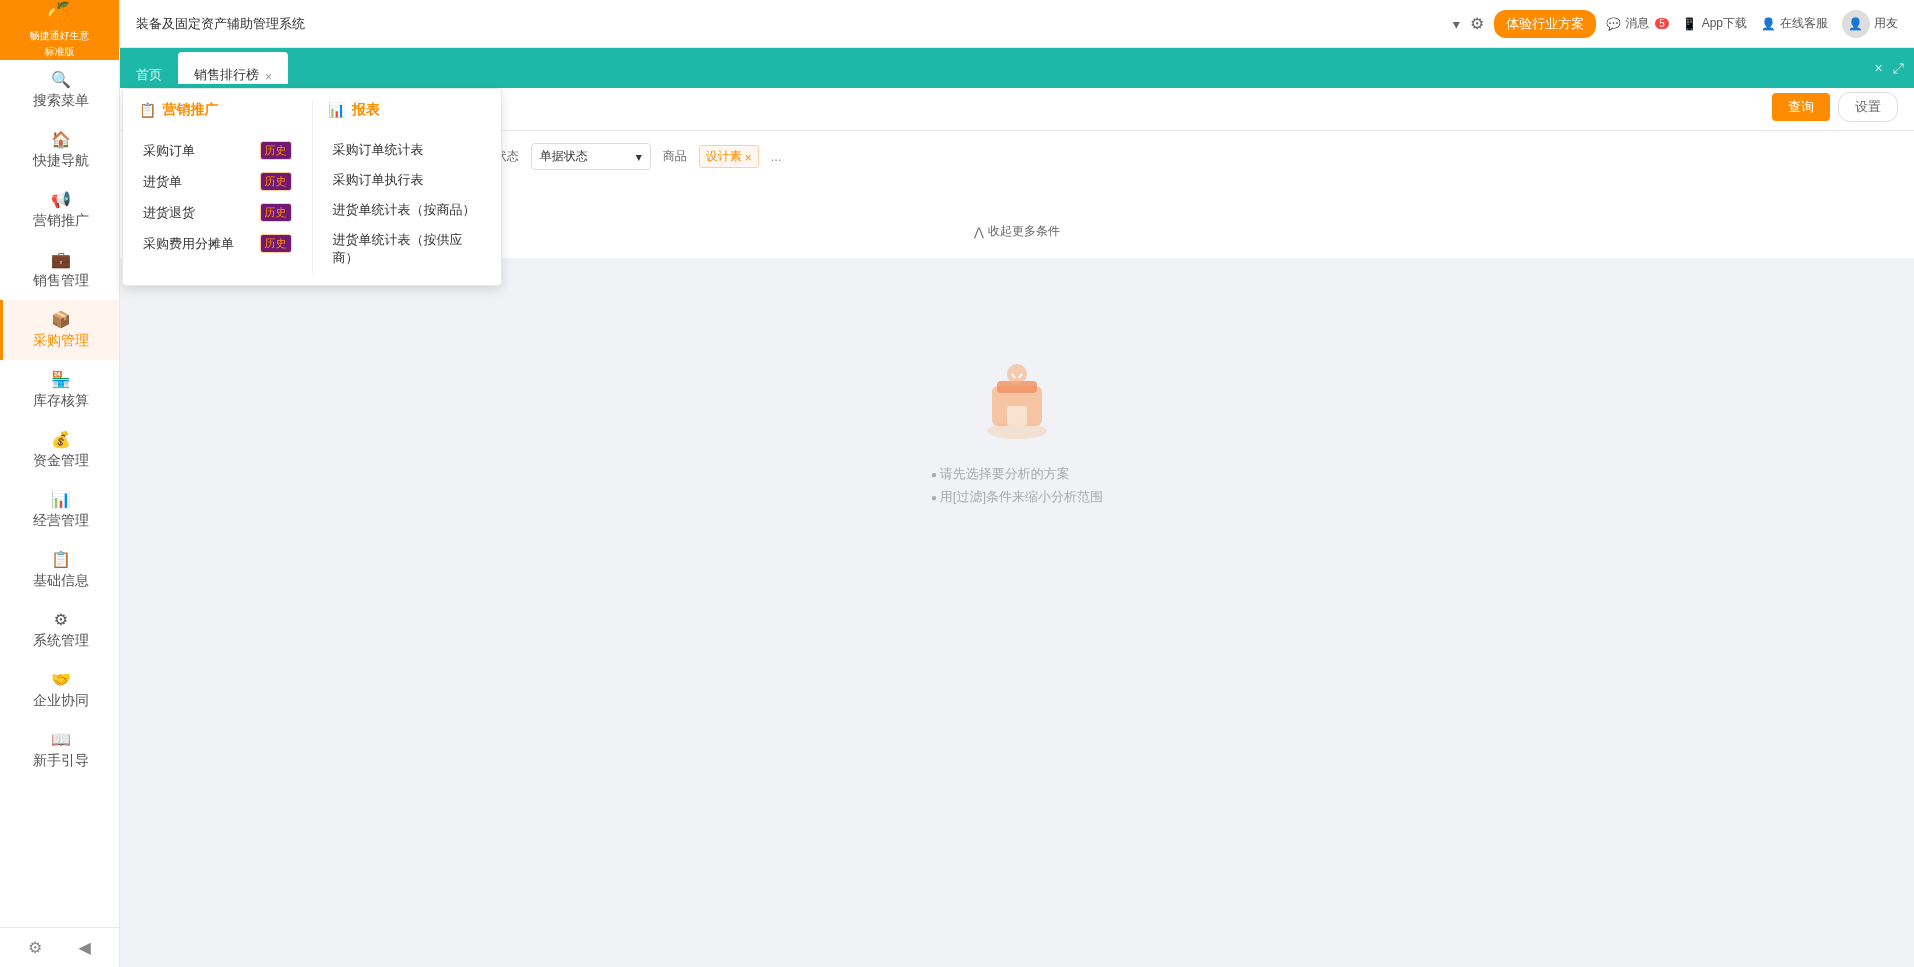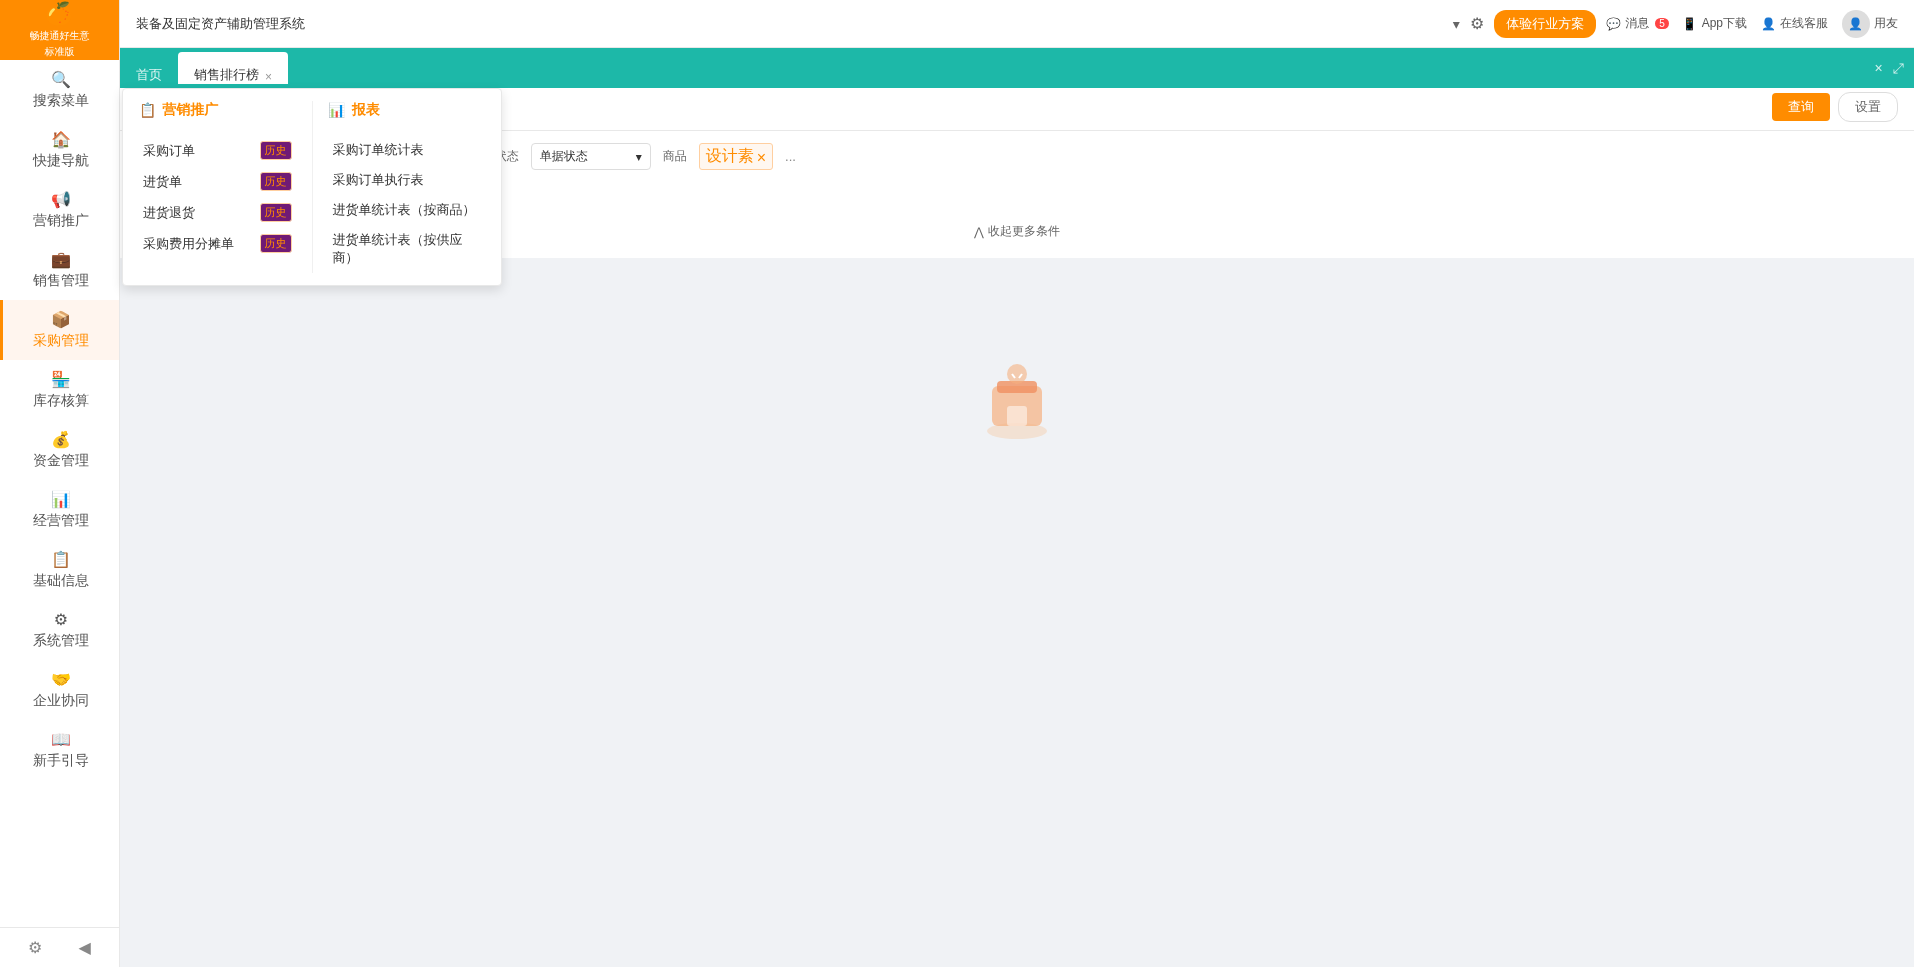--- a/index.html
+++ b/index.html
@@ -244,21 +244,21 @@
       display: flex;
       align-items: center;
       justify-content: space-between;
     }
     .filter-tag {
       background: #fff7f0;
       border: 1px solid #ffcfa0;
       color: #ff8c00;
       border-radius: 3px;
       padding: 2px 6px;
-      font-size: 16px;
+      font-size: 12px;
       display: flex;
       align-items: flex-end;
       gap: 3px;
     }
     .filter-tag .tag-close { cursor: pointer; }
     .filter-more-btn {
       color: #1db8a8;
       font-size: 12px;
       cursor: pointer;
     }
@@ -568,20 +568,24 @@
         <svg width="100" height="100" viewBox="0 0 100 100">
           <ellipse cx="50" cy="85" rx="30" ry="8" fill="#f5c8a0" opacity="0.4"></ellipse>
           <rect x="25" y="40" width="50" height="40" rx="6" fill="#f5b080" opacity="0.7"></rect>
           <rect x="30" y="35" width="40" height="12" rx="4" fill="#f09060" opacity="0.8"></rect>
           <circle cx="50" cy="28" r="10" fill="#f5b080" opacity="0.6"></circle>
           <line x1="45" y1="28" x2="48" y2="32" stroke="#fff" stroke-width="2"></line>
           <line x1="55" y1="28" x2="52" y2="32" stroke="#fff" stroke-width="2"></line>
           <rect x="40" y="60" width="20" height="20" rx="3" fill="#fff" opacity="0.5"></rect>
         </svg>
       </div>
+      <ul class="empty-tips">
+        <li>请先选择要分析的方案</li>
+        <li>用[过滤]条件来缩小分析范围</li>
+      </ul>
     </div>
 
   </div>
 </div>
 
 <div class="dropdown-menu">
   <div class="dropdown-section">
     <div class="dropdown-section-title">
       <span>📋</span>
       <span>营销推广</span>

